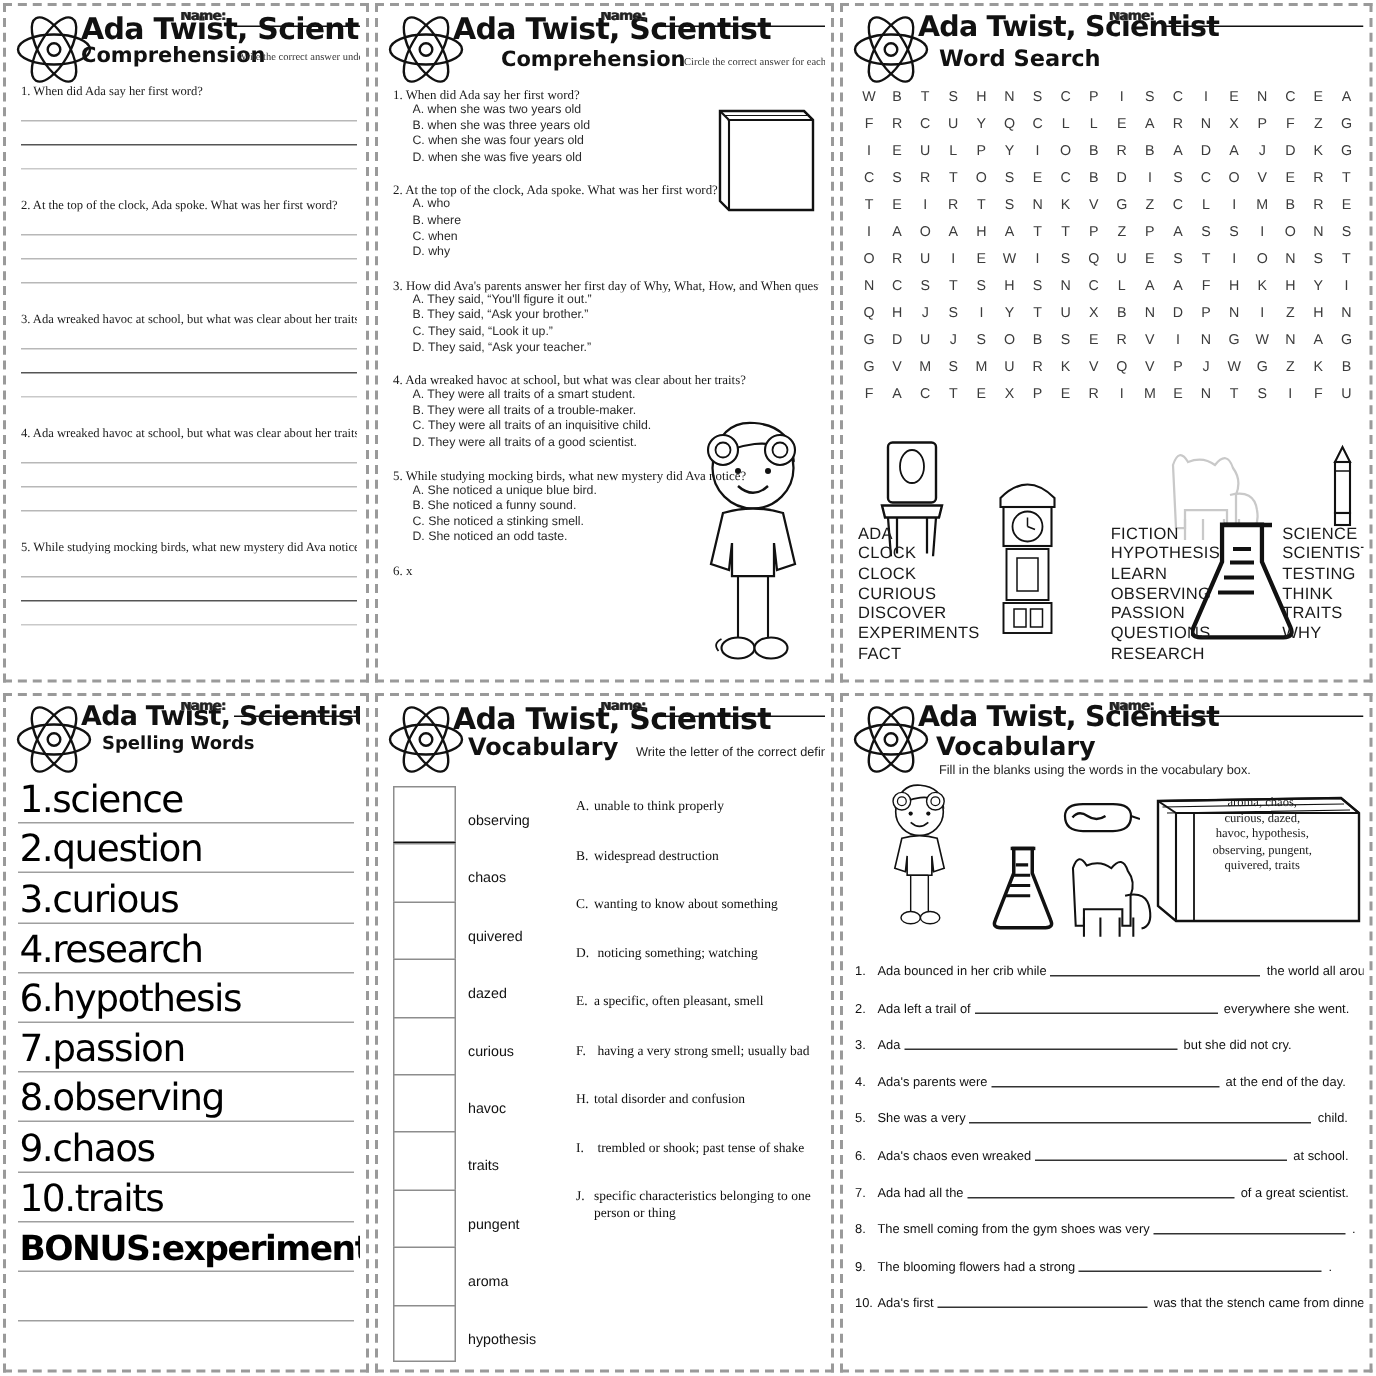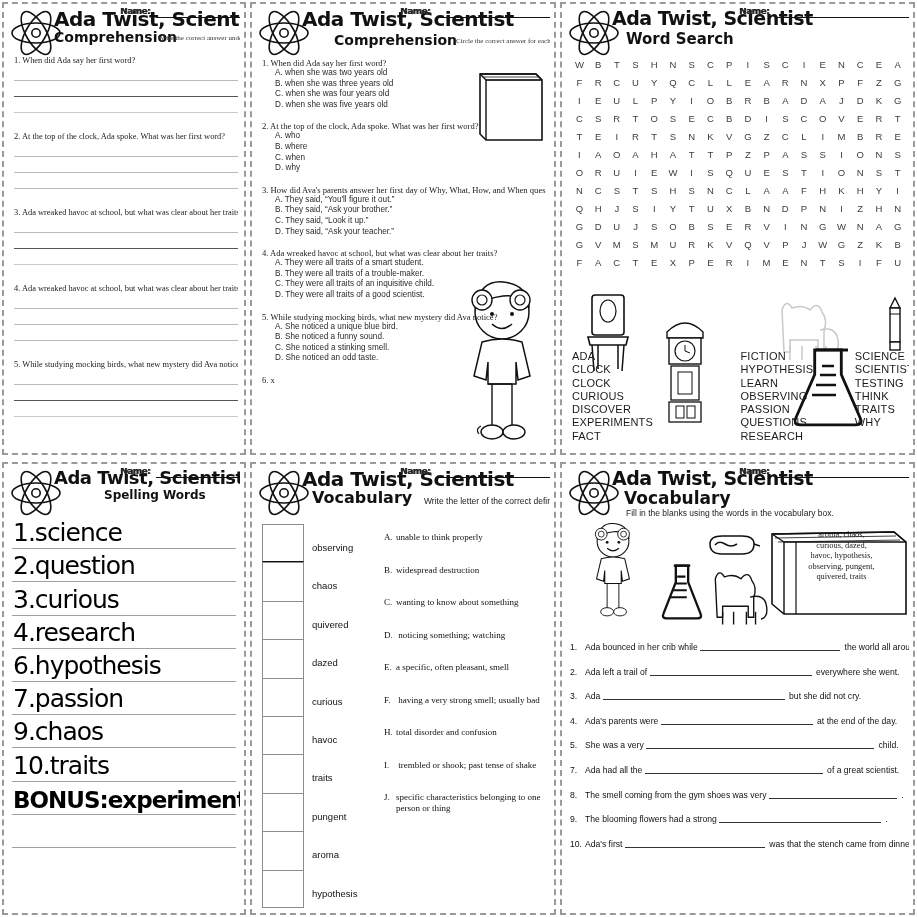--- a/index.html
+++ b/index.html
@@ -40,21 +40,21 @@
   }
   .p3 .title,.p6 .title{font-size:19px;}
   .p4 .title{font-size:18px;}
   .subtitle{
     position:absolute;left:60px;top:22px;
     font-family:"DejaVu Sans", sans-serif;
     font-weight:bold;font-size:15px;color:#111;white-space:nowrap;
   }
   .p1 .subtitle{left:46px;top:21px;font-size:14px;}
   .p2 .subtitle{left:78px;top:24px;font-size:14px;}
-  .p4 .subtitle{left:60px;top:20px;font-size:12px;margin-left:36px;}
+  .p4 .subtitle{left:60px;top:20px;font-size:12px;}
   .p5 .subtitle{left:56px;top:20px;font-size:16px;}
   .p6 .subtitle{left:58px;top:20px;font-size:17px;}
 
   .instr{
     position:absolute;
     font-family:"Liberation Serif", serif;
     font-size:7px;color:#333;white-space:nowrap;
   }
   .p1 .instr{left:150px;top:26px;}
   .p2 .instr{left:200px;top:29px;}
@@ -668,20 +668,23 @@
           <div class="spellrow">
             <span>4.research</span>
           </div>
           <div class="spellrow">
             <span>6.hypothesis</span>
           </div>
           <div class="spellrow">
             <span>7.passion</span>
           </div>
           <div class="spellrow">
+            <span>8.observing</span>
+          </div>
+          <div class="spellrow">
             <span>9.chaos</span>
           </div>
           <div class="spellrow">
             <span>10.traits</span>
           </div>
           <div class="spellrow bonus">
             <span>BONUS:experiment</span>
           </div>
           <div class="spellrow"></div>
         </div>
@@ -826,20 +829,21 @@
           <div>observing, pungent,</div>
           <div>quivered, traits</div>
         </div>
 
       <div class="blanks" id="fill-blanks">
           <div class="bline"><span class="n">1.</span><span>Ada bounced in her crib while </span><span class="fill" style="width: 140px;"></span><span class="tail"> the world all around.</span></div>
           <div class="bline"><span class="n">2.</span><span>Ada left a trail of </span><span class="fill" style="width: 162px;"></span><span class="tail"> everywhere she went.</span></div>
           <div class="bline"><span class="n">3.</span><span>Ada </span><span class="fill" style="width: 182px;"></span><span class="tail"> but she did not cry.</span></div>
           <div class="bline"><span class="n">4.</span><span>Ada's parents were </span><span class="fill" style="width: 152px;"></span><span class="tail"> at the end of the day.</span></div>
           <div class="bline"><span class="n">5.</span><span>She was a very </span><span class="fill" style="width: 228px;"></span><span class="tail"> child.</span></div>
+          <div class="bline"><span class="n">6.</span><span>Ada's chaos even wreaked </span><span class="fill" style="width: 168px;"></span><span class="tail"> at school.</span></div>
           <div class="bline"><span class="n">7.</span><span>Ada had all the </span><span class="fill" style="width: 178px;"></span><span class="tail"> of a great scientist.</span></div>
           <div class="bline"><span class="n">8.</span><span>The smell coming from the gym shoes was very </span><span class="fill" style="width: 128px;"></span><span class="tail"> .</span></div>
           <div class="bline"><span class="n">9.</span><span>The blooming flowers had a strong </span><span class="fill" style="width: 162px;"></span><span class="tail"> .</span></div>
           <div class="bline"><span class="n">10.</span><span>Ada's first </span><span class="fill" style="width: 140px;"></span><span class="tail"> was that the stench came from dinner.</span></div>
         </div>
     </div>
   </div>
 
 </div>
 

